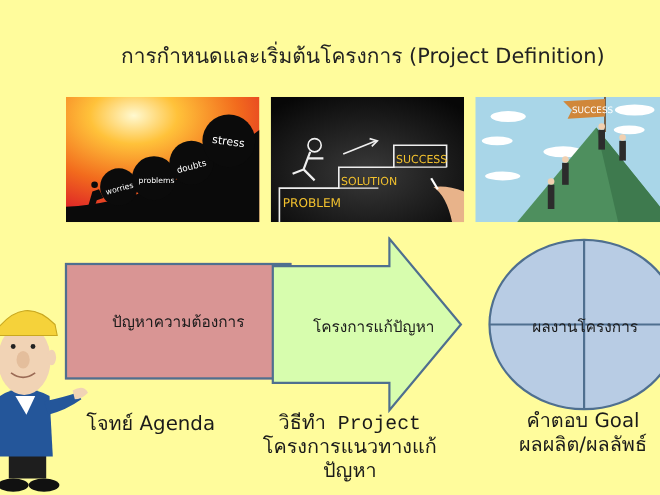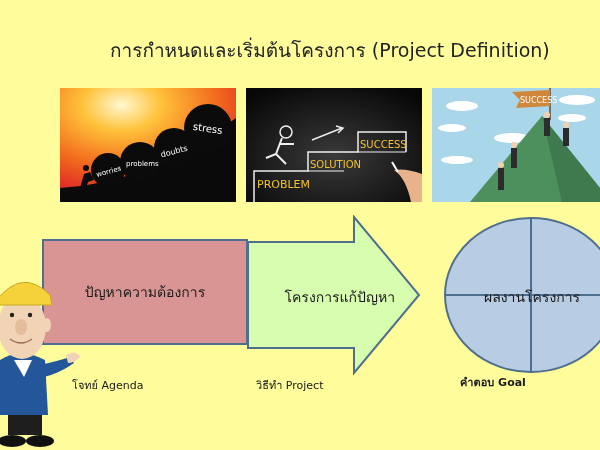--- a/index.html
+++ b/index.html
@@ -15,39 +15,39 @@
       font-size: 19px; color: #222; white-space: nowrap;
     }
     
     .img-panel { top: 88px; height: 114px; overflow: hidden; }
     #img1 { left: 60px; width: 176px; }
     #img2 { left: 246px; width: 176px; }
     #img3 { left: 432px; width: 168px; }
 
     
     .rect-box {
-      left: 42px; top: 239px; width: 206px; height: 106px;
+      left: 59px; top: 239px; width: 206px; height: 106px;
       background: #D99594; border: 2px solid #4F6F8F;
       box-sizing: border-box;
       display: flex; align-items: center; justify-content: center;
       font-size: 14px;
     }
     .arrow-wrap { left: 246px; top: 215px; width: 176px; height: 162px; }
     .arrow-label {
       left: 250px; top: 286px; width: 145px; text-align: right; font-size: 14px;
     }
     .circle-wrap { left: 437px; top: 215px; width: 170px; height: 162px; }
     .circle-label {
       left: 462px; top: 286px; width: 140px; text-align: center; font-size: 14px;
     }
 
-    .caption { text-align: left; font-size: 11px; line-height: 22px; }
+    .caption { text-align: center; font-size: 18px; line-height: 22px; }
     #cap1 { left: 72px; top: 375px; width: 130px; }
-    #cap2 { left: 256px; top: 375px; width: 180px; }
-    #cap3 { left: 460px; top: 372px; width: 140px; font-weight: bold; }
+    #cap2 { left: 228px; top: 375px; width: 180px; font-family: Liberation Mono, monospace; }
+    #cap3 { left: 460px; top: 372px; width: 140px; }
 
     .mascot { left: 0px; top: 265px; width: 90px; height: 185px; }
   </style>
 </head>
 <body>
 
 <div class="abs title">การกำหนดและเริ่มต้นโครงการ  (Project Definition)</div>
 
 <div class="abs img-panel" id="img1">
   <svg width="176" height="114" viewBox="0 0 176 114">
@@ -164,16 +164,18 @@
     <ellipse cx="12" cy="176" rx="14" ry="6" fill="#111"></ellipse>
     <ellipse cx="40" cy="176" rx="14" ry="6" fill="#111"></ellipse>
   </svg>
 </div>
 
 <div class="abs caption" id="cap1">
   <div>โจทย์ Agenda</div>
 </div>
 <div class="abs caption" id="cap2">
   <div>วิธีทำ Project</div>
+  <div>โครงการแนวทางแก้ปัญหา</div>
 </div>
 <div class="abs caption" id="cap3">
   <div>คำตอบ Goal</div>
+  <div>ผลผลิต/ผลลัพธ์</div>
 </div>
 
 </body></html>

